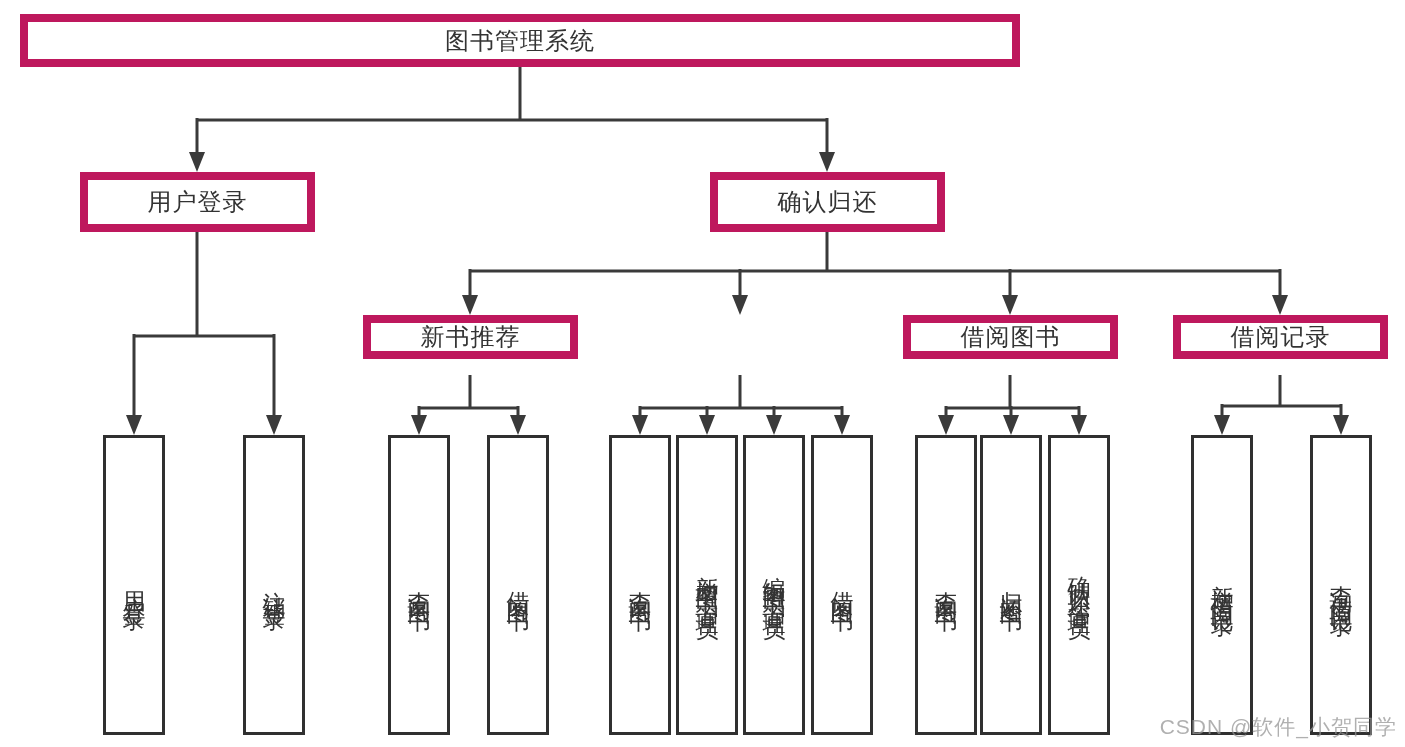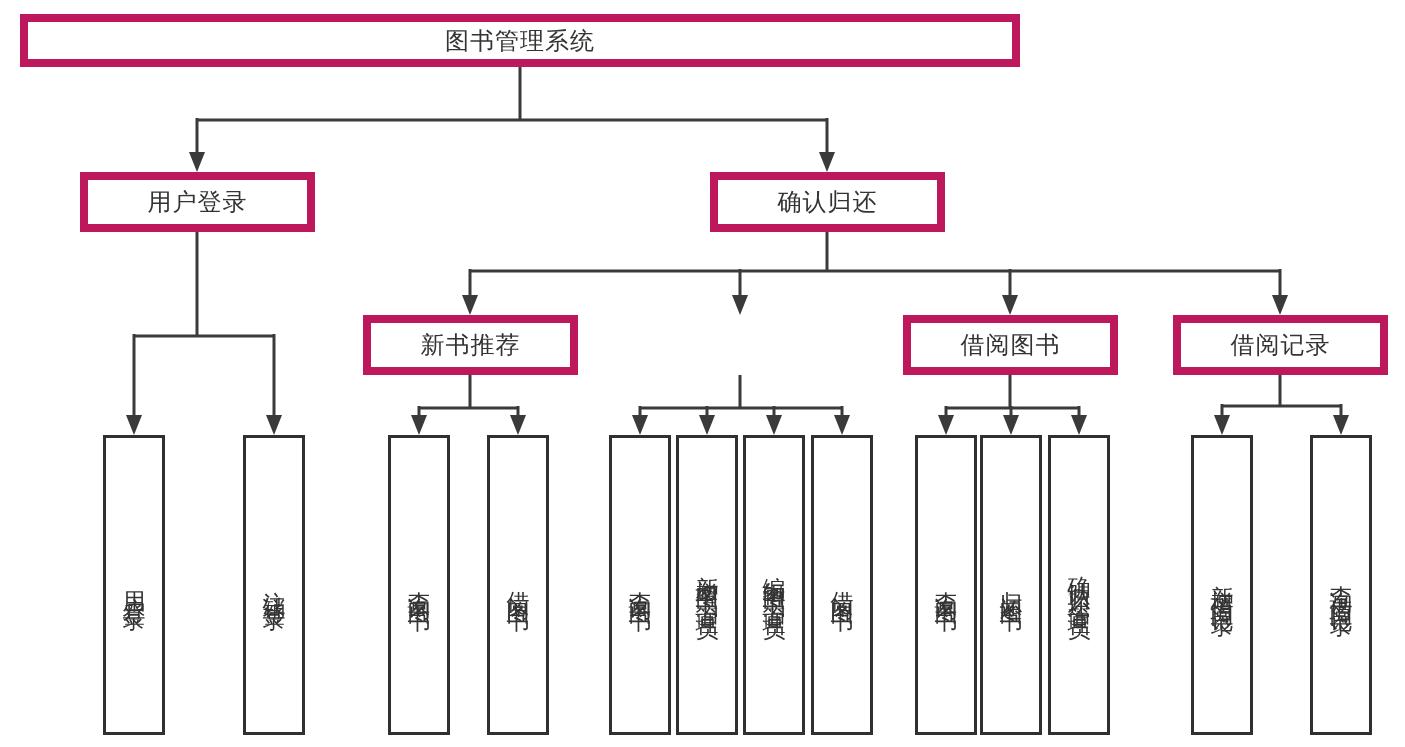--- a/index.html
+++ b/index.html
@@ -26,21 +26,21 @@
     display: flex;
     align-items: center;
     justify-content: center;
     z-index: 2;
     font-size: 24px;
     letter-spacing: 1px;
     white-space: nowrap;
   }
   .box.root  { left: 20px;  top: 14px;  width: 1000px; height: 53px; }
   .box.lvl2  { top: 172px; width: 235px; height: 60px; }
-  .box.lvl3  { top: 315px; width: 215px; height: 60px; }
+  .box.lvl3  { top: 315px; width: 215px; height: 44px; }
   .leaf {
     position: absolute;
     box-sizing: border-box;
     background: #ffffff;
     border: 3px solid #303030;
     top: 435px;
     width: 62px;
     height: 300px;
     display: flex;
     align-items: center;
@@ -157,14 +157,15 @@
     <span class="vtext">确认归还（管理员）</span>
   </div>
 
   <div class="leaf" style="left:1191px">
     <span class="vtext">新增借阅记录</span>
   </div>
   <div class="leaf" style="left:1310px">
     <span class="vtext">查询借阅记录</span>
   </div>
 
+  <div class="watermark">CSDN @软件_小贺同学</div>
 
 </div>
 
 </body></html>

